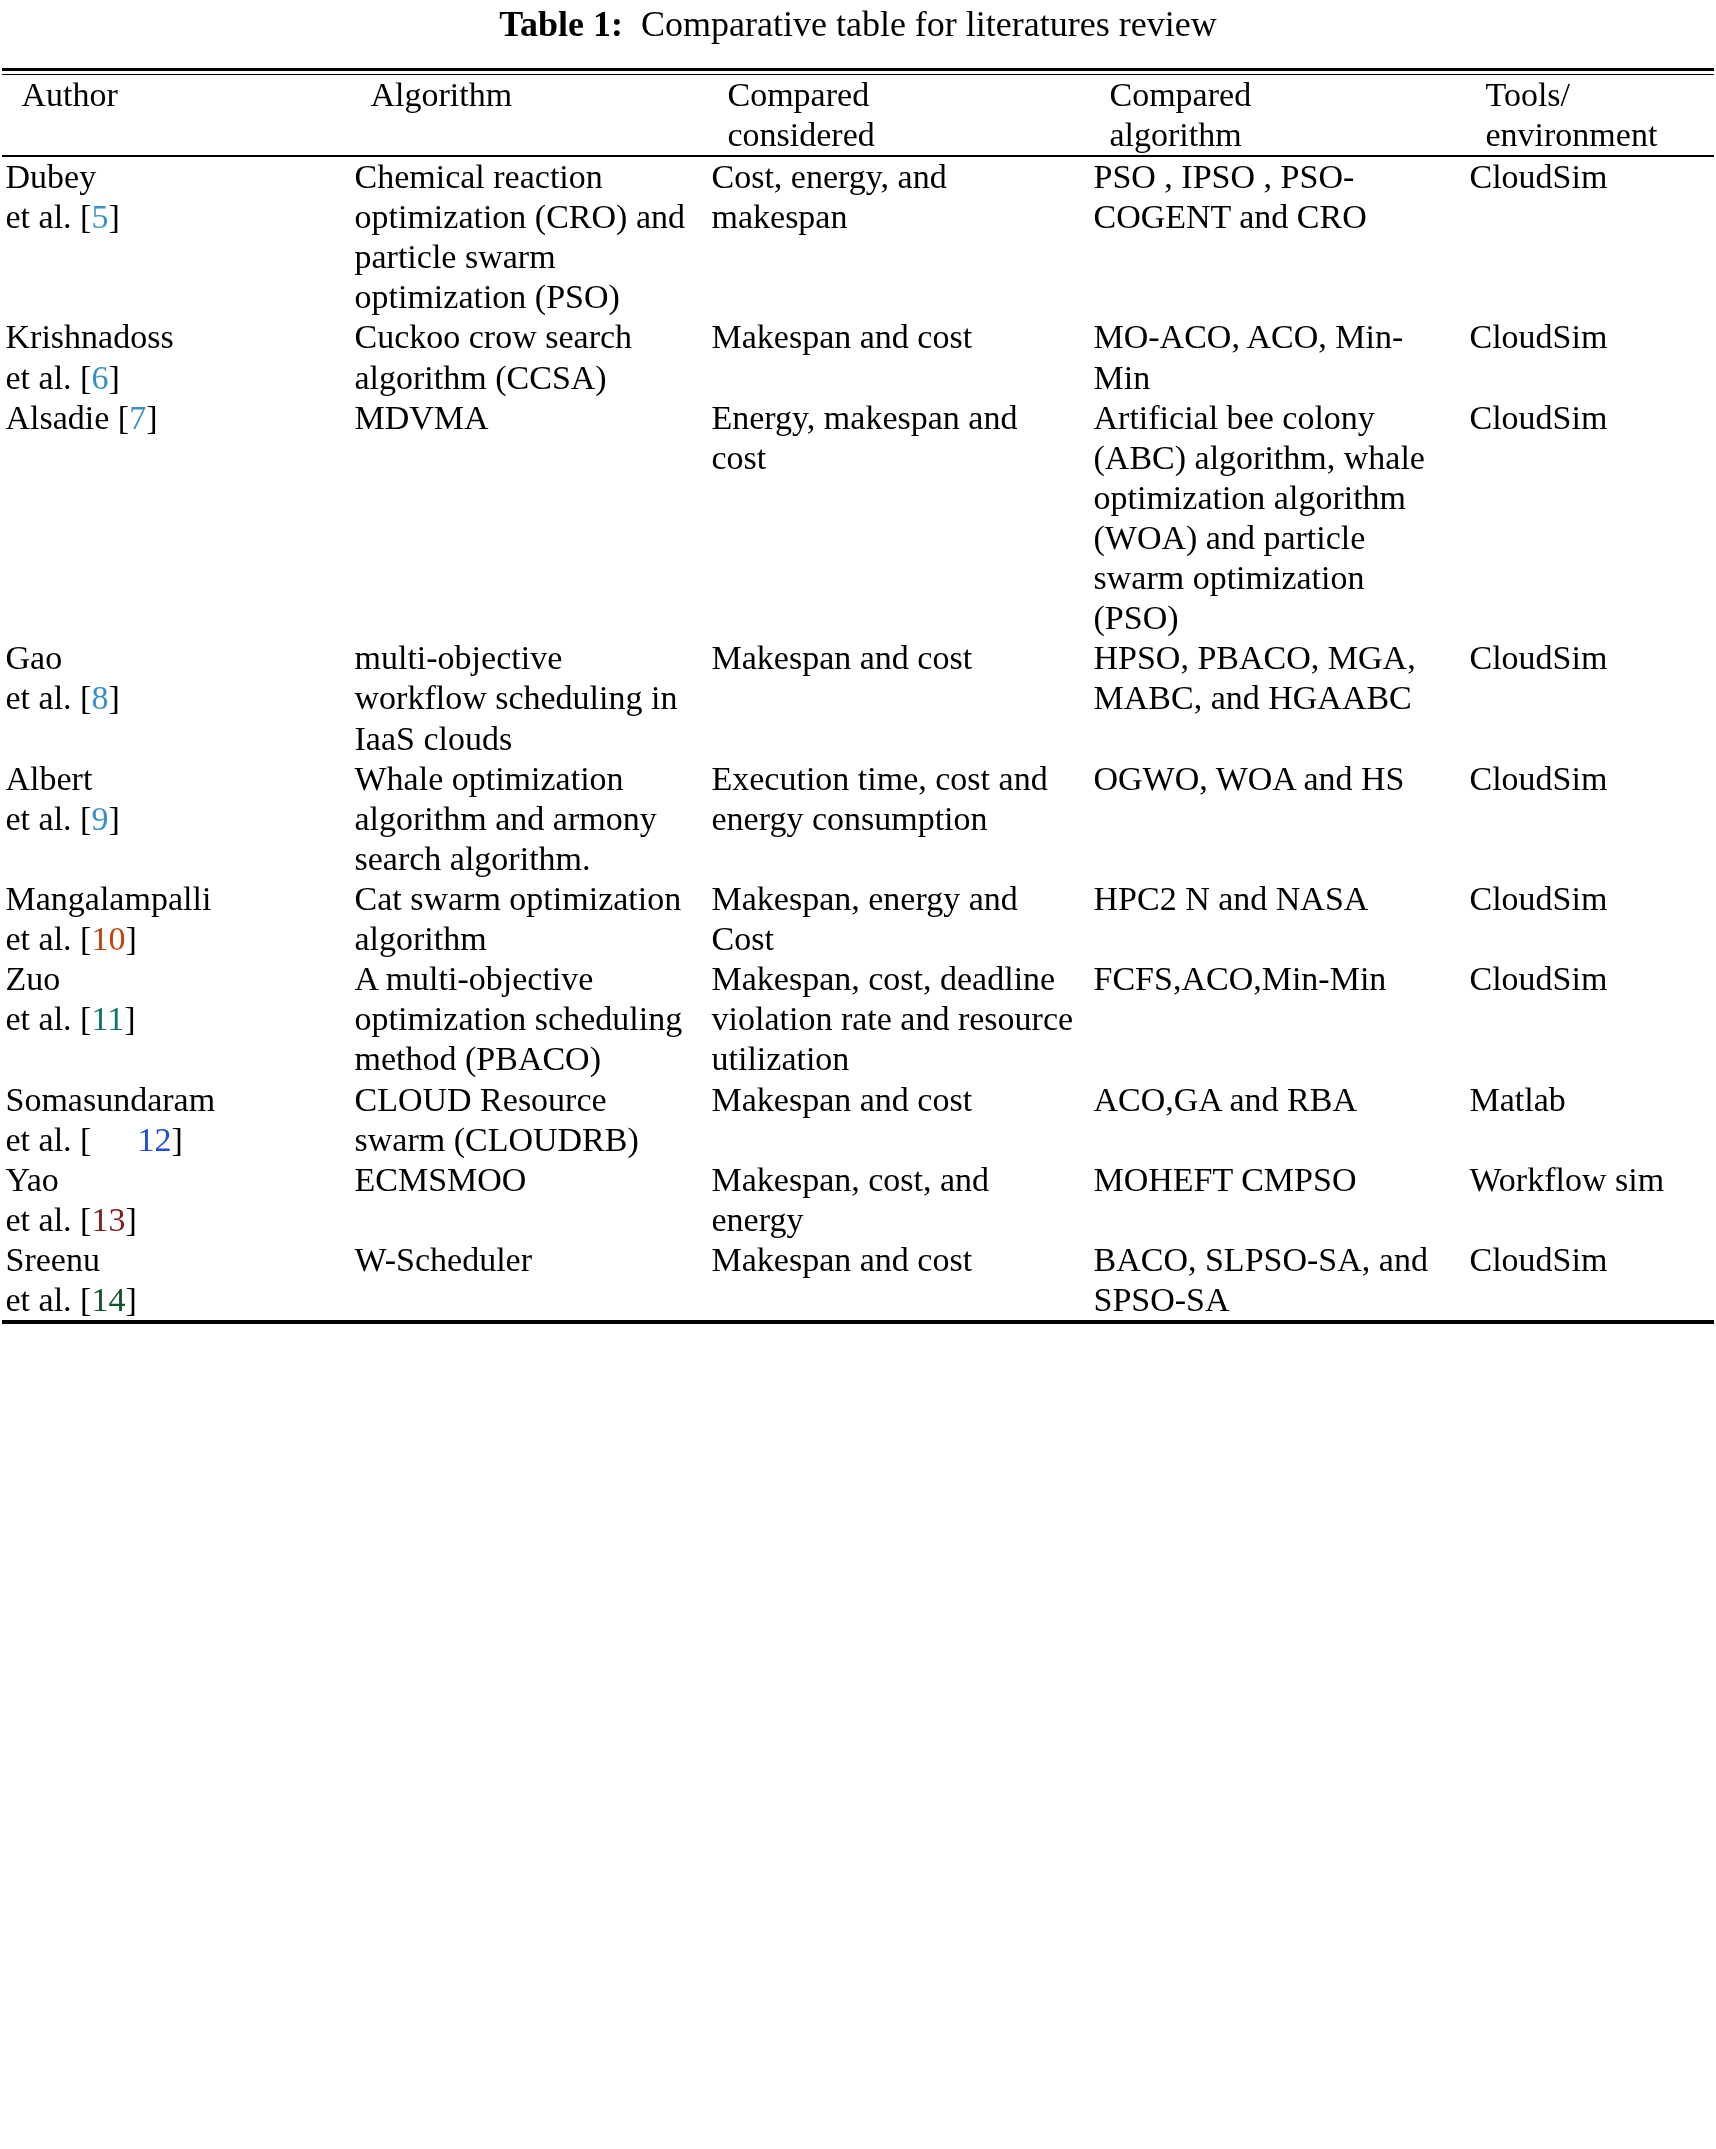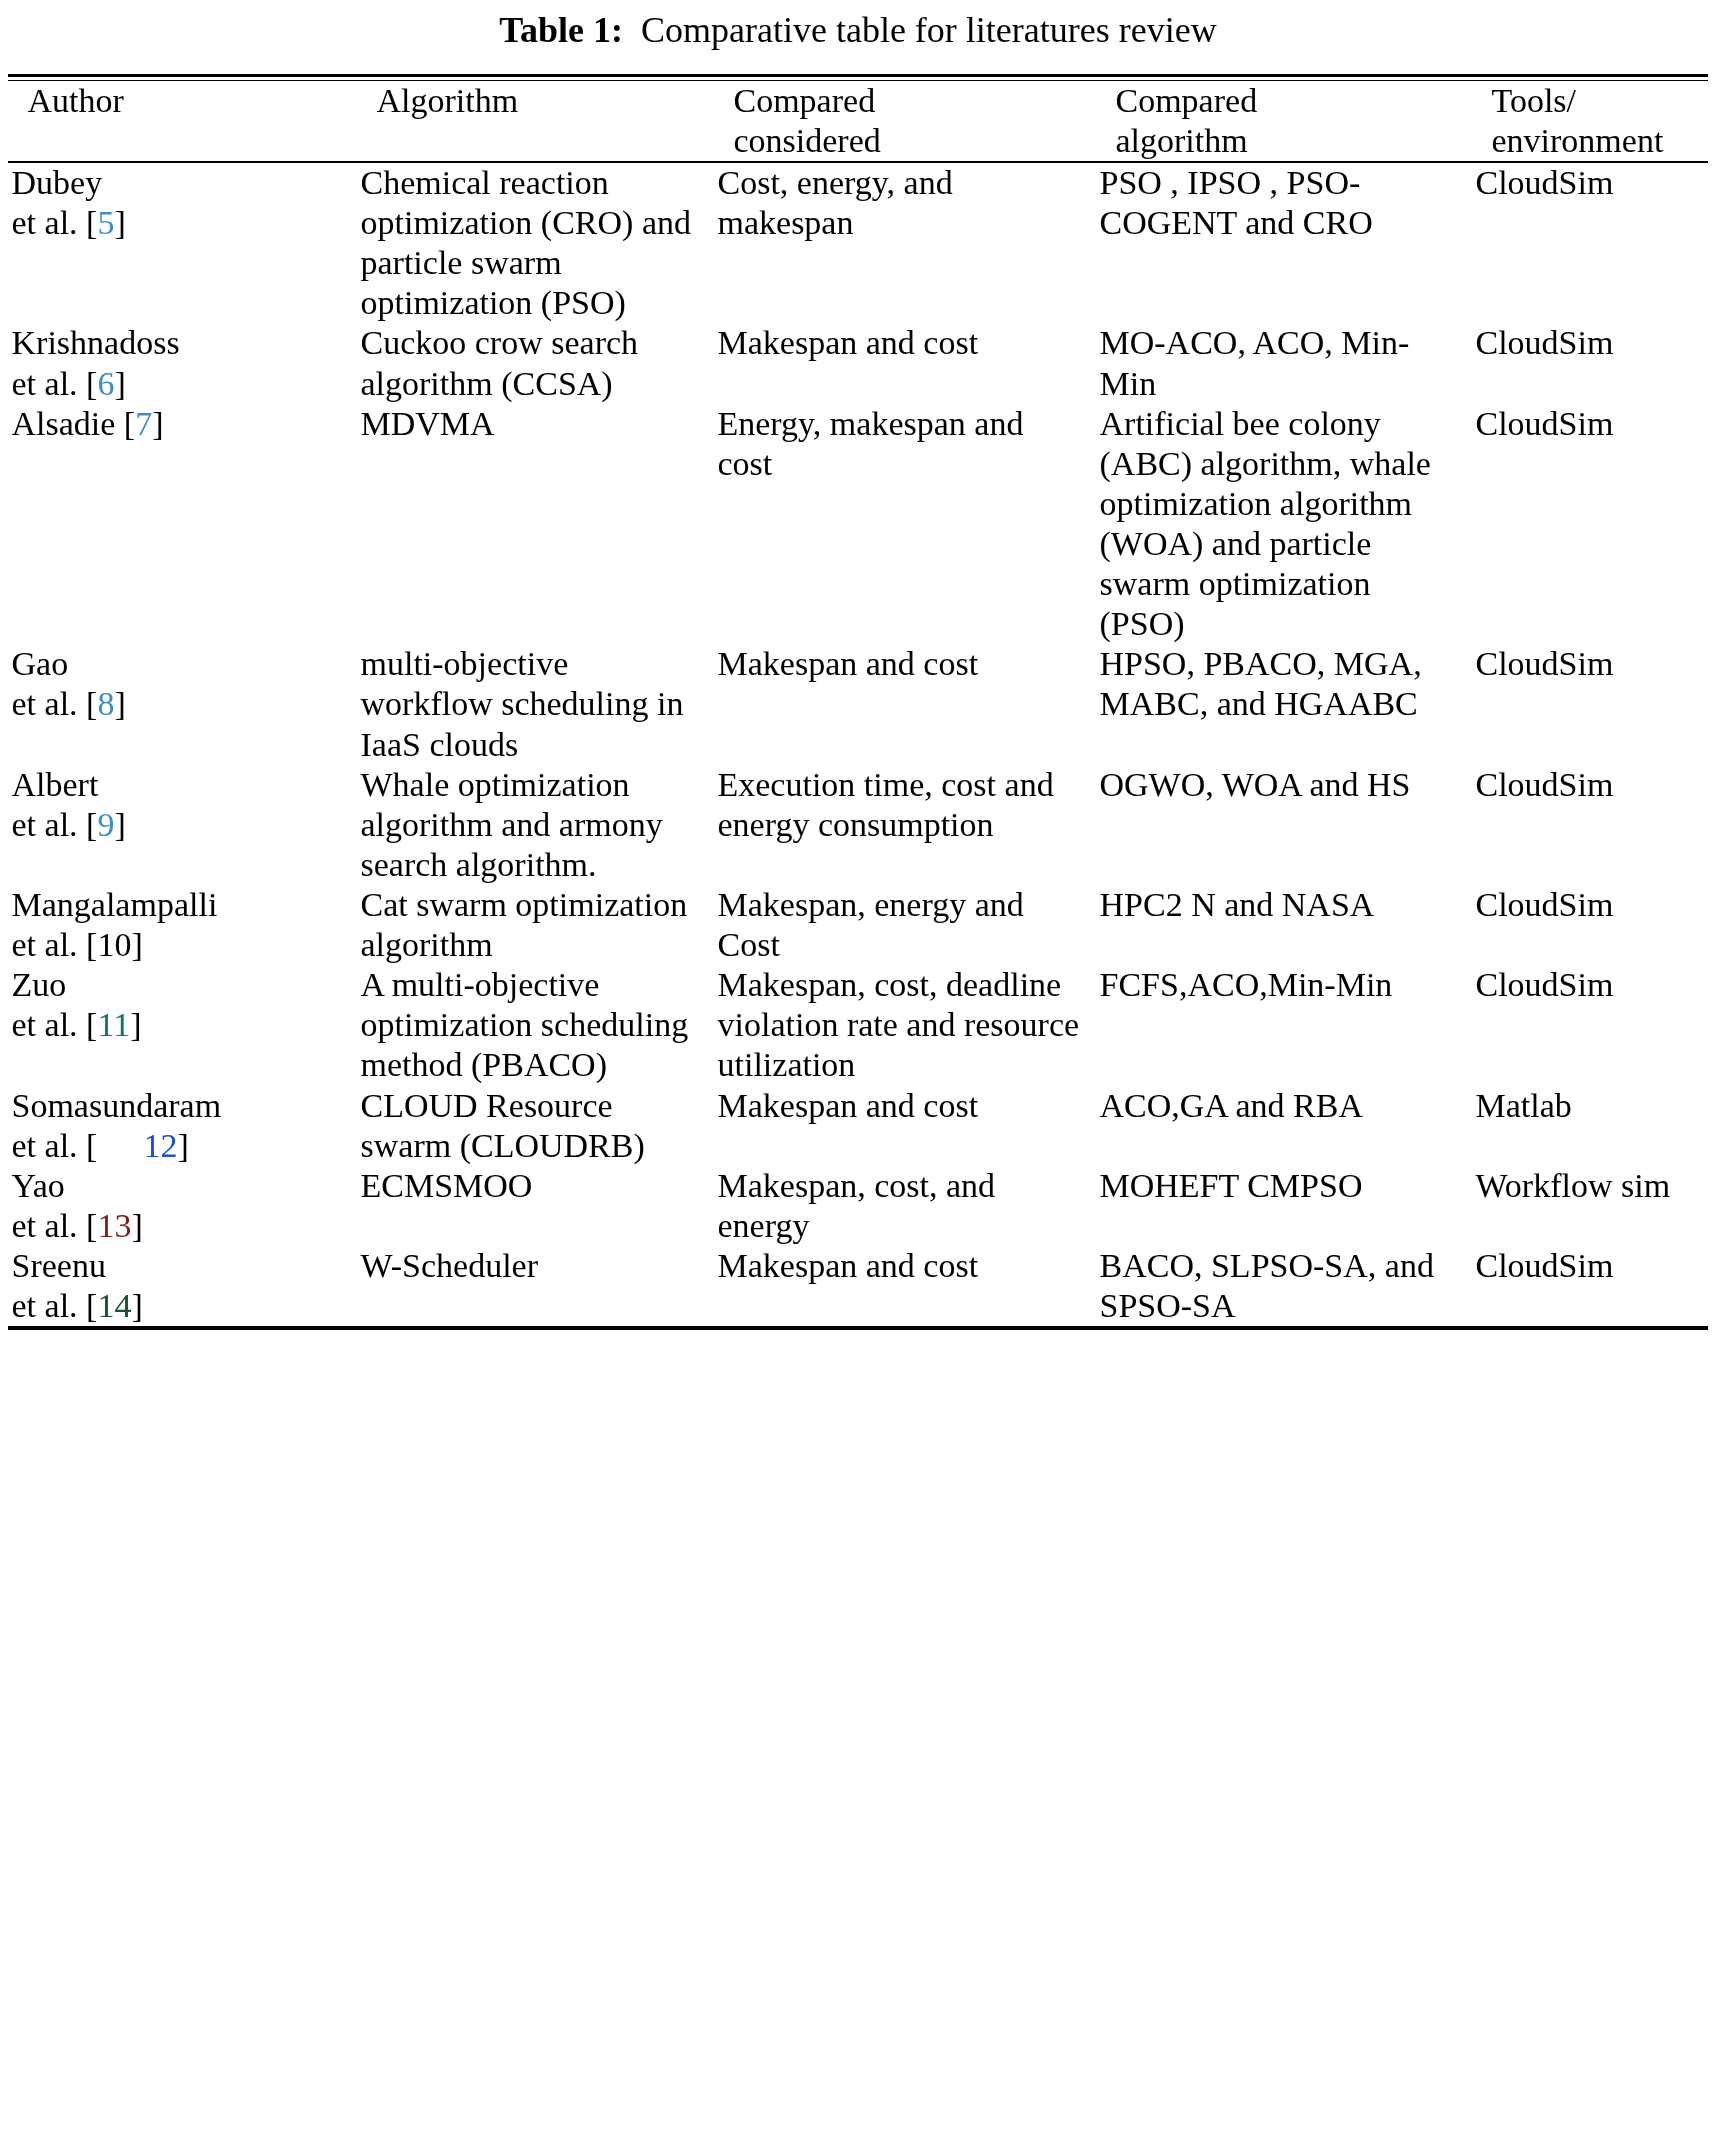--- a/index.html
+++ b/index.html
@@ -13,21 +13,21 @@
     font-family: "Liberation Serif", "DejaVu Serif", serif;
     color: #000000;
     -webkit-font-smoothing: antialiased;
   }
 
   .page {
     width: 1716px;
     height: 2150px;
     position: relative;
     box-sizing: border-box;
-    padding: 8px;
+    padding: 2px;
     overflow: hidden;
   }
 
   
   .caption {
     text-align: center;
     font-size: 36px;
     line-height: 1.15;
     padding-top: 1.8px;
     padding-bottom: 7px;
@@ -184,21 +184,21 @@
           <td>CloudSim</td>
         </tr>
         <tr>
           <td><span>Albert</span><br><span>et al. </span><span class="brk">[</span><a class="ref" style="text-decoration: none; color: rgb(58, 144, 198);">9</a><span class="brk">]</span></td>
           <td>Whale optimization algorithm and armony search algorithm.</td>
           <td>Execution time, cost and energy consumption</td>
           <td>OGWO, WOA and HS</td>
           <td>CloudSim</td>
         </tr>
         <tr>
-          <td><span>Mangalampalli</span><br><span>et al. </span><span class="brk">[</span><a class="ref" style="text-decoration: none; color: #000000;">10</a><span class="brk">]</span></td>
+          <td><span>Mangalampalli</span><br><span>et al. </span><span class="brk">[</span><a class="ref" style="text-decoration: none; color: #c2410c;">10</a><span class="brk">]</span></td>
           <td>Cat swarm optimization algorithm</td>
           <td>Makespan, energy and Cost</td>
           <td>HPC2 N and NASA</td>
           <td>CloudSim</td>
         </tr>
         <tr>
           <td><span>Zuo</span><br><span>et al. </span><span class="brk">[</span><a class="ref" style="text-decoration: none; color: #0f766e;">11</a><span class="brk">]</span></td>
           <td>A multi-objective optimization scheduling method (PBACO)</td>
           <td>Makespan, cost, deadline violation rate and resource utilization</td>
           <td>FCFS,ACO,Min-Min</td>

